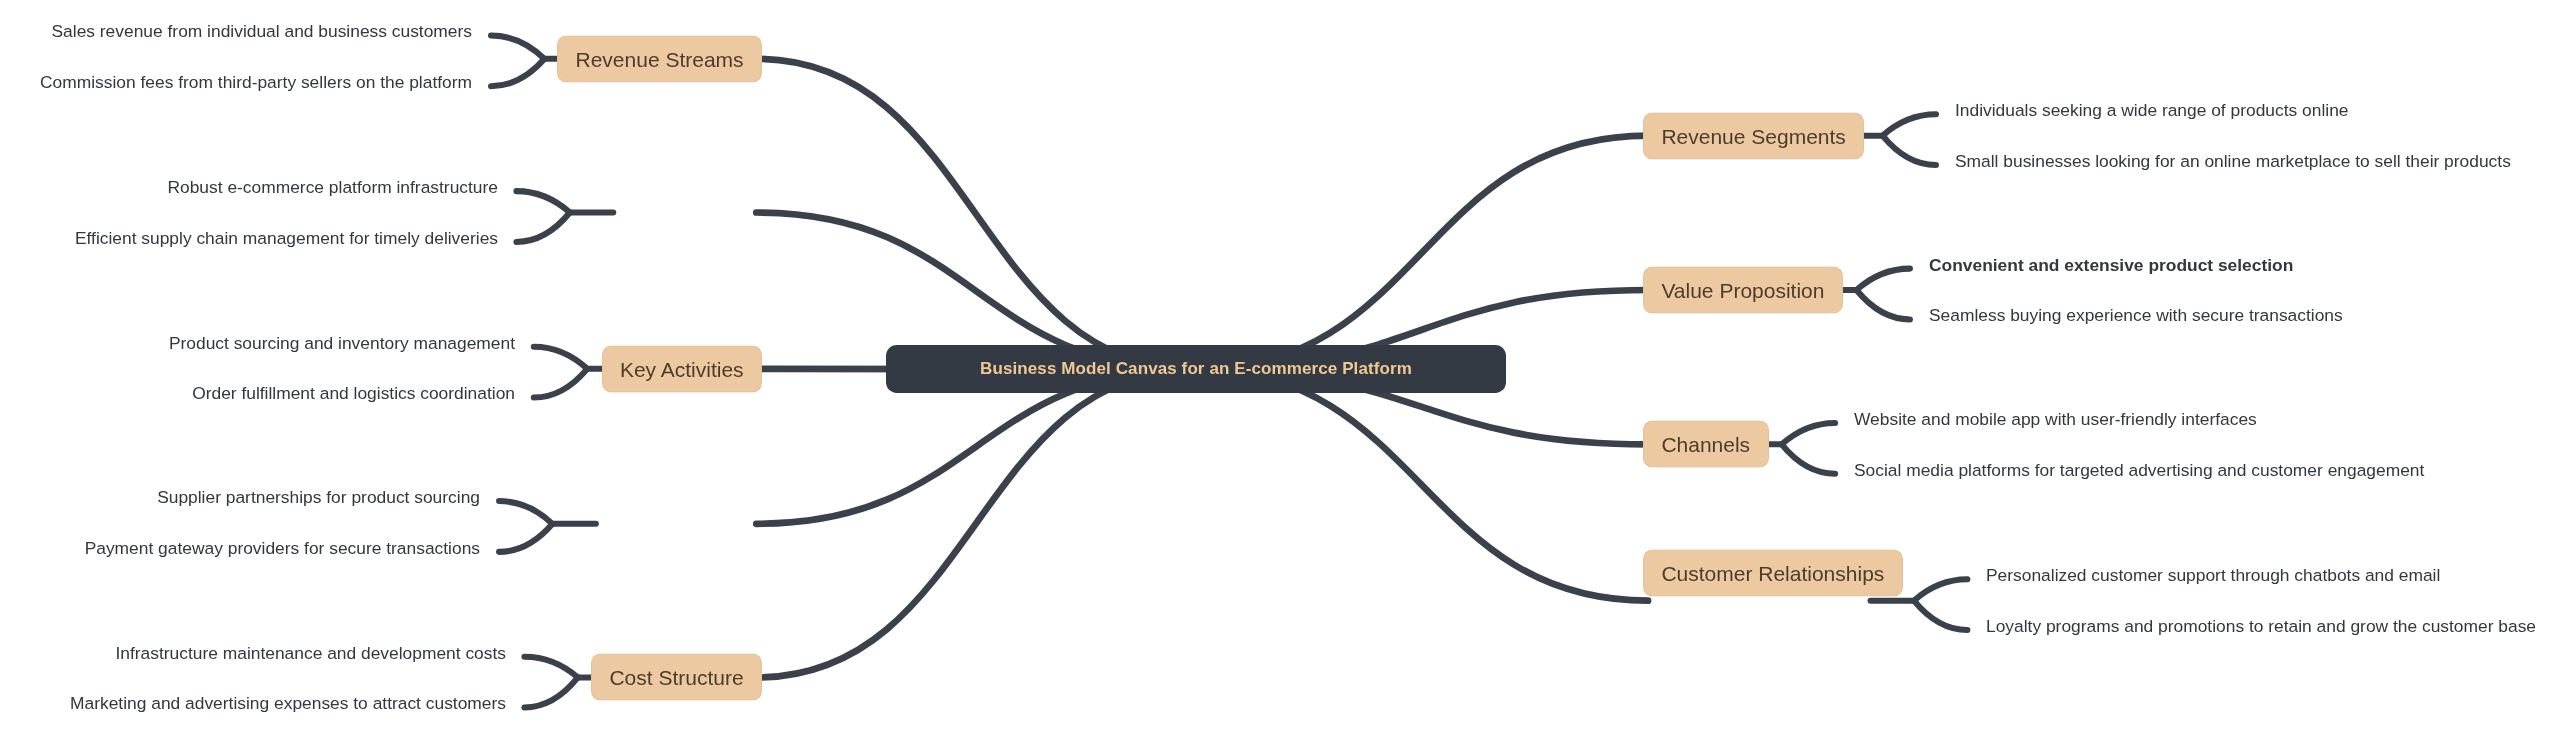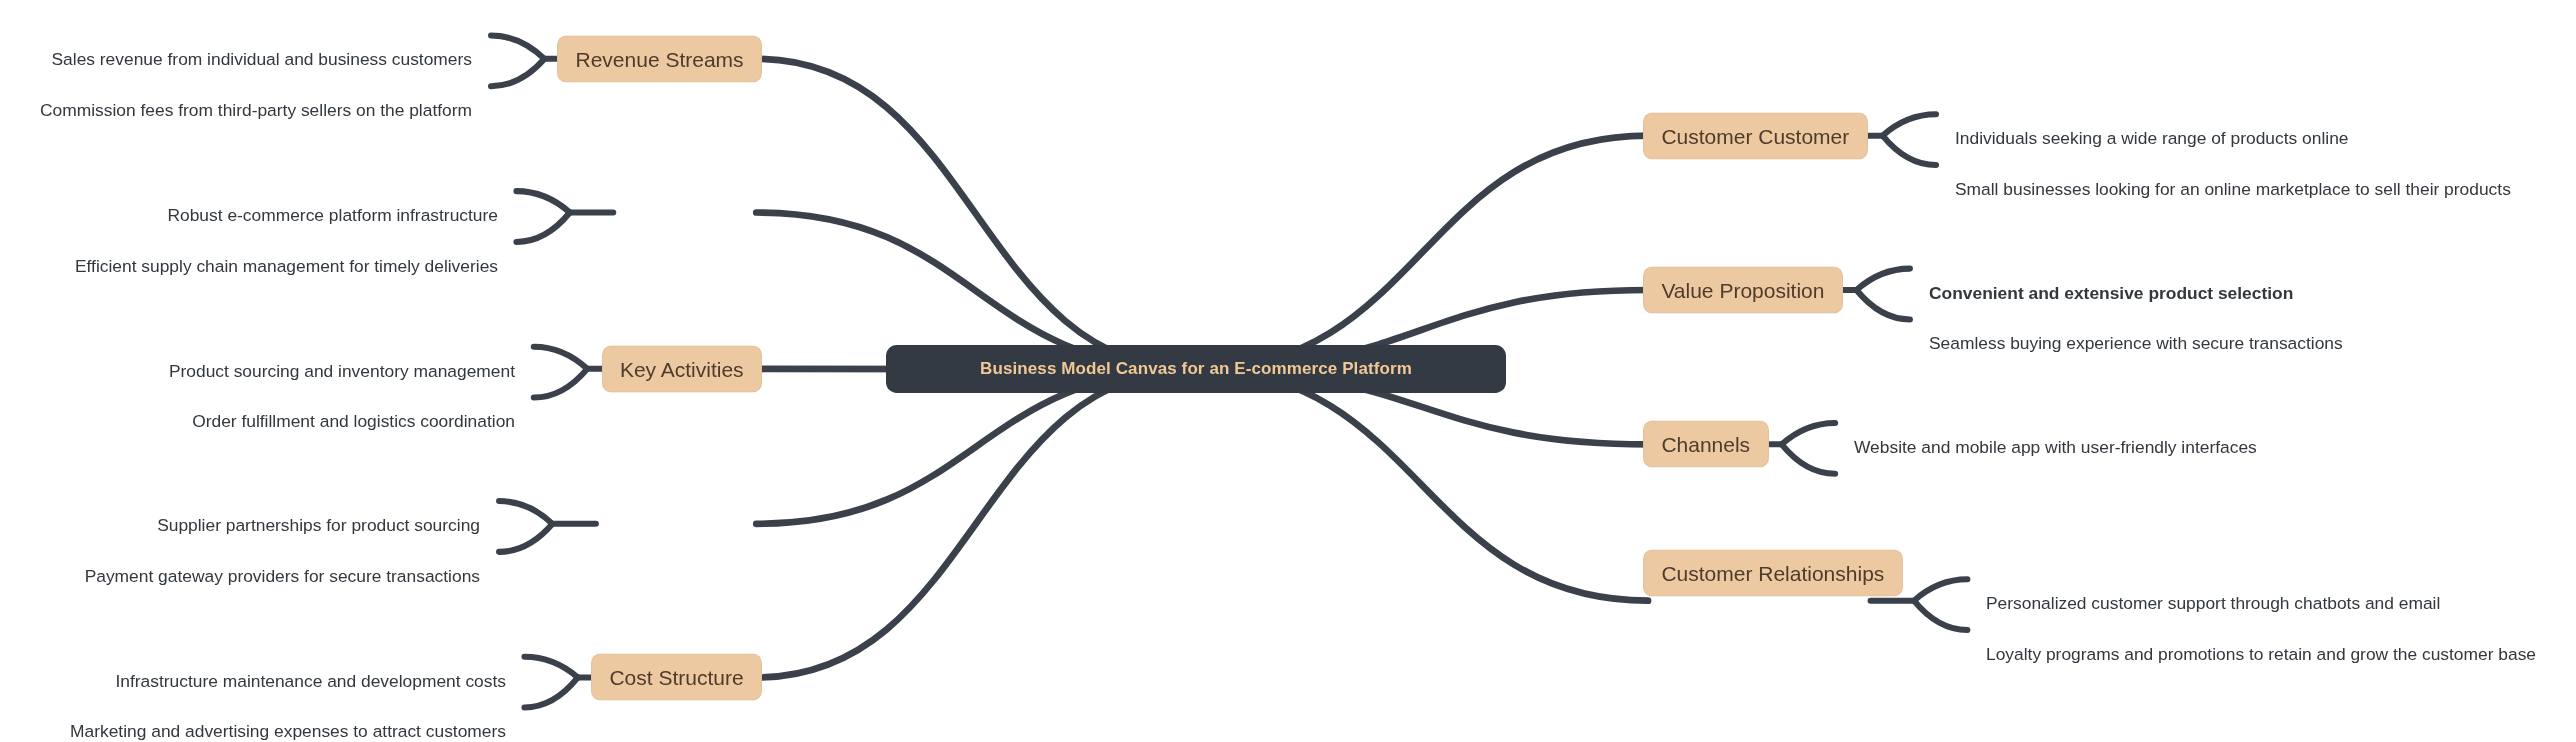--- a/index.html
+++ b/index.html
@@ -13,21 +13,21 @@
     letter-spacing:0.1px;
   }
   .bnode{
     position:absolute;display:inline-flex;align-items:center;justify-content:center;
     background:var(--node-fill);color:var(--node-text);
     font-size:21px;height:45px;padding:0 17.4px;border-radius:9.4px;white-space:nowrap;
     transform:translateY(-50%);border:0.7px solid rgba(0,0,0,0.04);
   }
   .leaf{
     position:absolute;font-size:17.4px;color:var(--leaf-text);
-    white-space:nowrap;transform:translateY(-50%);line-height:1.2;margin-top:28px;
+    white-space:nowrap;transform:translateY(-50%);line-height:1.2;
   }
 </style>
 </head>
 <body>
 
 <div class="canvas">
   <svg class="edges" width="2576" height="743" viewBox="0 0 3856 1112">
       <path d="M 1790 553 C 1461 553, 1461 88, 1132 88" fill="none" stroke="#3a414b" stroke-width="10" stroke-linecap="round"></path>
       <path d="M 880 88 L 815 88" fill="none" stroke="#3a414b" stroke-width="9" stroke-linecap="round"></path>
       <path d="M 735 53 C 771 53, 797 70.5, 815 88" fill="none" stroke="#3a414b" stroke-width="9" stroke-linecap="round"></path>
@@ -79,28 +79,29 @@
   <div class="leaf" style="top: 343px; right: 2061px;">Product sourcing and inventory management</div>
   <div class="leaf" style="top: 393px; right: 2061px;">Order fulfillment and logistics coordination</div>
 
   <div class="leaf" style="top: 497px; right: 2096px;">Supplier partnerships for product sourcing</div>
   <div class="leaf" style="top: 548px; right: 2096px;">Payment gateway providers for secure transactions</div>
 
   <div class="bnode" style="top: 677px; right: 1814px;">Cost Structure</div>
   <div class="leaf" style="top: 653px; right: 2070px;">Infrastructure maintenance and development costs</div>
   <div class="leaf" style="top: 703px; right: 2070px;">Marketing and advertising expenses to attract customers</div>
 
-  <div class="bnode" style="top: 136px; left: 1643px;">Customer Customer</div>
+  <div class="bnode" style="top: 136px; left: 1643px;">Revenue Segments</div>
   <div class="leaf" style="top: 110px; left: 1955px;">Individuals seeking a wide range of products online</div>
   <div class="leaf" style="top: 161px; left: 1955px;">Small businesses looking for an online marketplace to sell their products</div>
 
   <div class="bnode" style="top: 290px; left: 1643px;">Value Proposition</div>
   <div class="leaf" style="top: 265px; left: 1929px; font-weight: bold;">Convenient and extensive product selection</div>
   <div class="leaf" style="top: 315px; left: 1929px;">Seamless buying experience with secure transactions</div>
 
   <div class="bnode" style="top: 444px; left: 1643px;">Channels</div>
   <div class="leaf" style="top: 419px; left: 1854px;">Website and mobile app with user-friendly interfaces</div>
+  <div class="leaf" style="top: 470px; left: 1854px;">Social media platforms for targeted advertising and customer engagement</div>
 
   <div class="bnode" style="top: 573px; left: 1643px;">Customer Relationships</div>
   <div class="leaf" style="top: 575px; left: 1986px;">Personalized customer support through chatbots and email</div>
   <div class="leaf" style="top: 626px; left: 1986px;">Loyalty programs and promotions to retain and grow the customer base</div>
 </div>
 
 
 </body></html>

